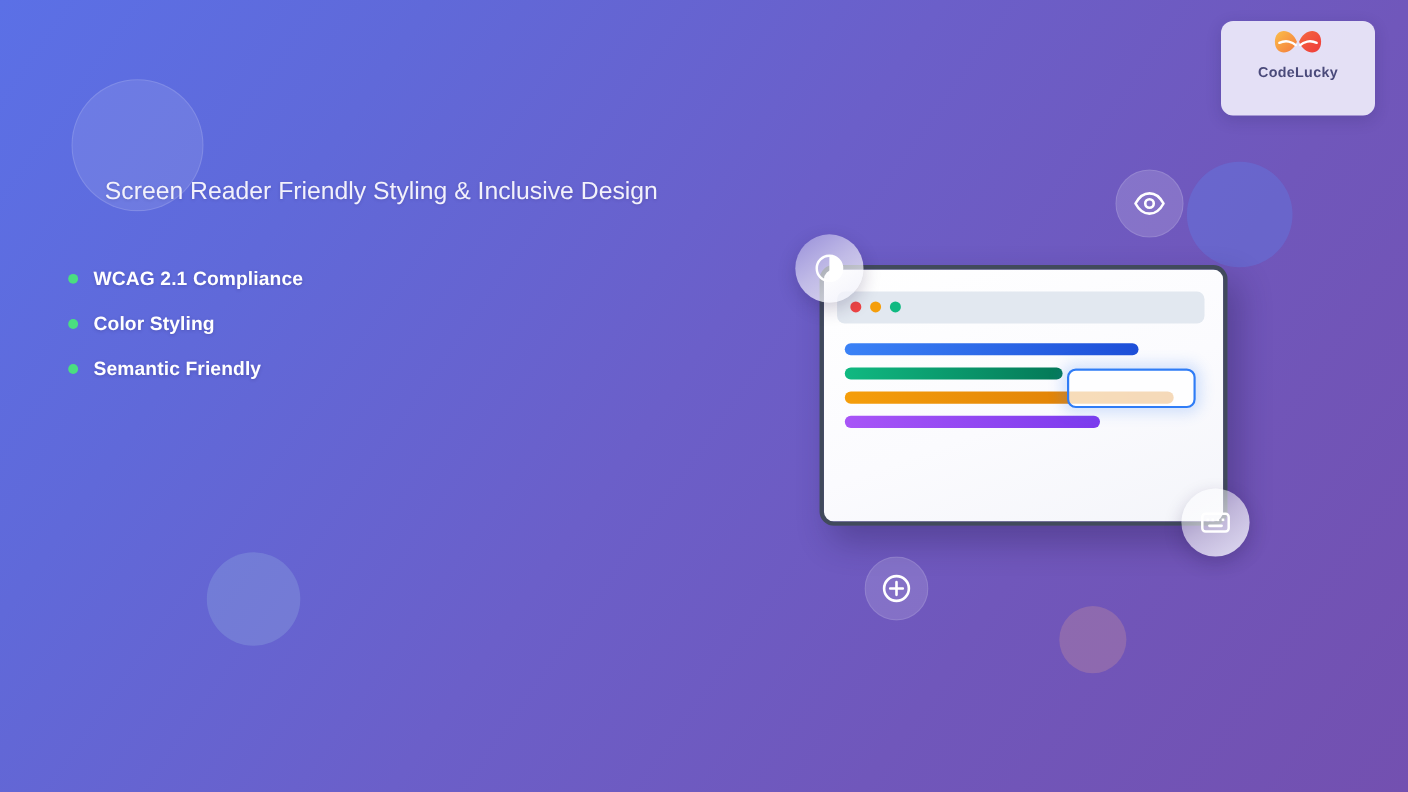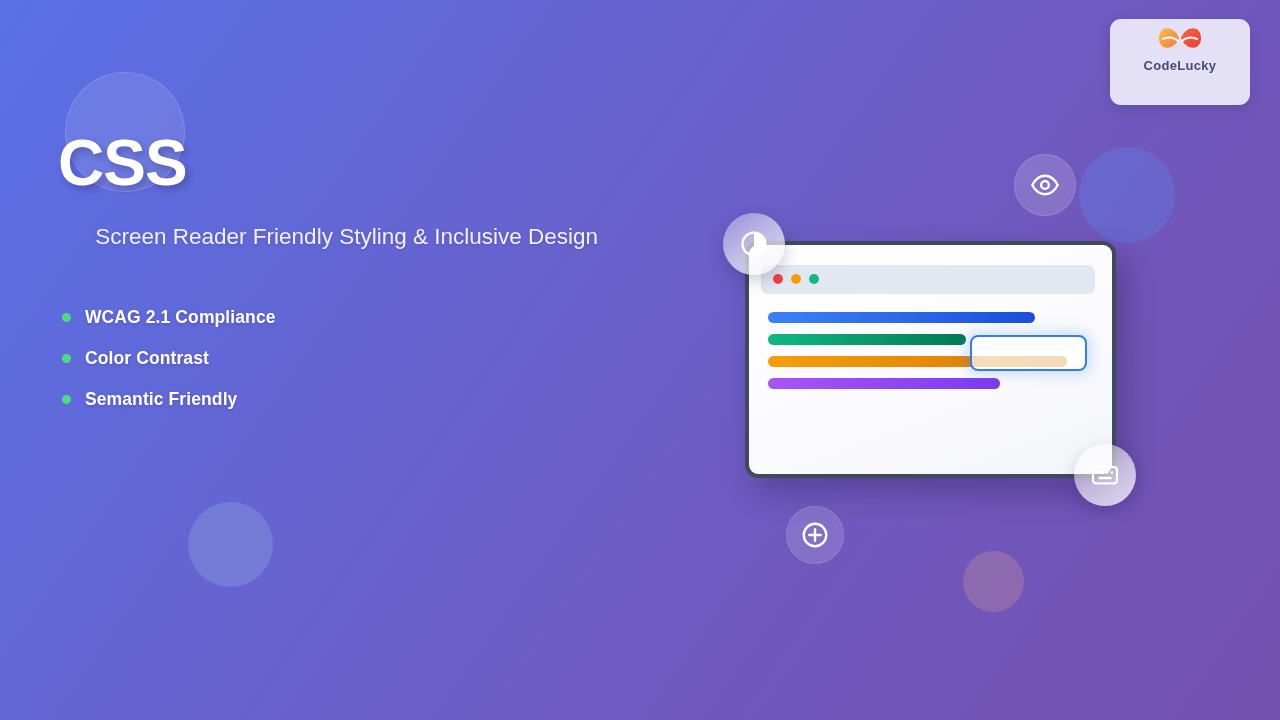--- a/index.html
+++ b/index.html
@@ -208,33 +208,32 @@
 <div id="slide">
 
   <div class="blob" id="blob-css"></div>
   <div class="blob" id="blob-bullets"></div>
   <div class="blob" id="blob-right-blue"></div>
   <div class="blob" id="blob-mauve"></div>
 
   <div id="left-col">
 
     <h1 id="page-title">
-      <span class="line">CSS</span>
     </h1>
 
     <p id="subtitle">Screen Reader Friendly Styling &amp; Inclusive Design</p>
 
     <ul id="feature-list">
       <li class="feature-item">
         <span class="feature-dot"></span>
         <span class="feature-label">WCAG 2.1 Compliance</span>
       </li>
       <li class="feature-item">
         <span class="feature-dot"></span>
-        <span class="feature-label">Color Contrast</span>
+        <span class="feature-label">Color Styling</span>
       </li>
       <li class="feature-item">
         <span class="feature-dot"></span>
         <span class="feature-label">Semantic Friendly</span>
       </li>
     </ul>
   </div>
 
   <div id="browser-window">
 

